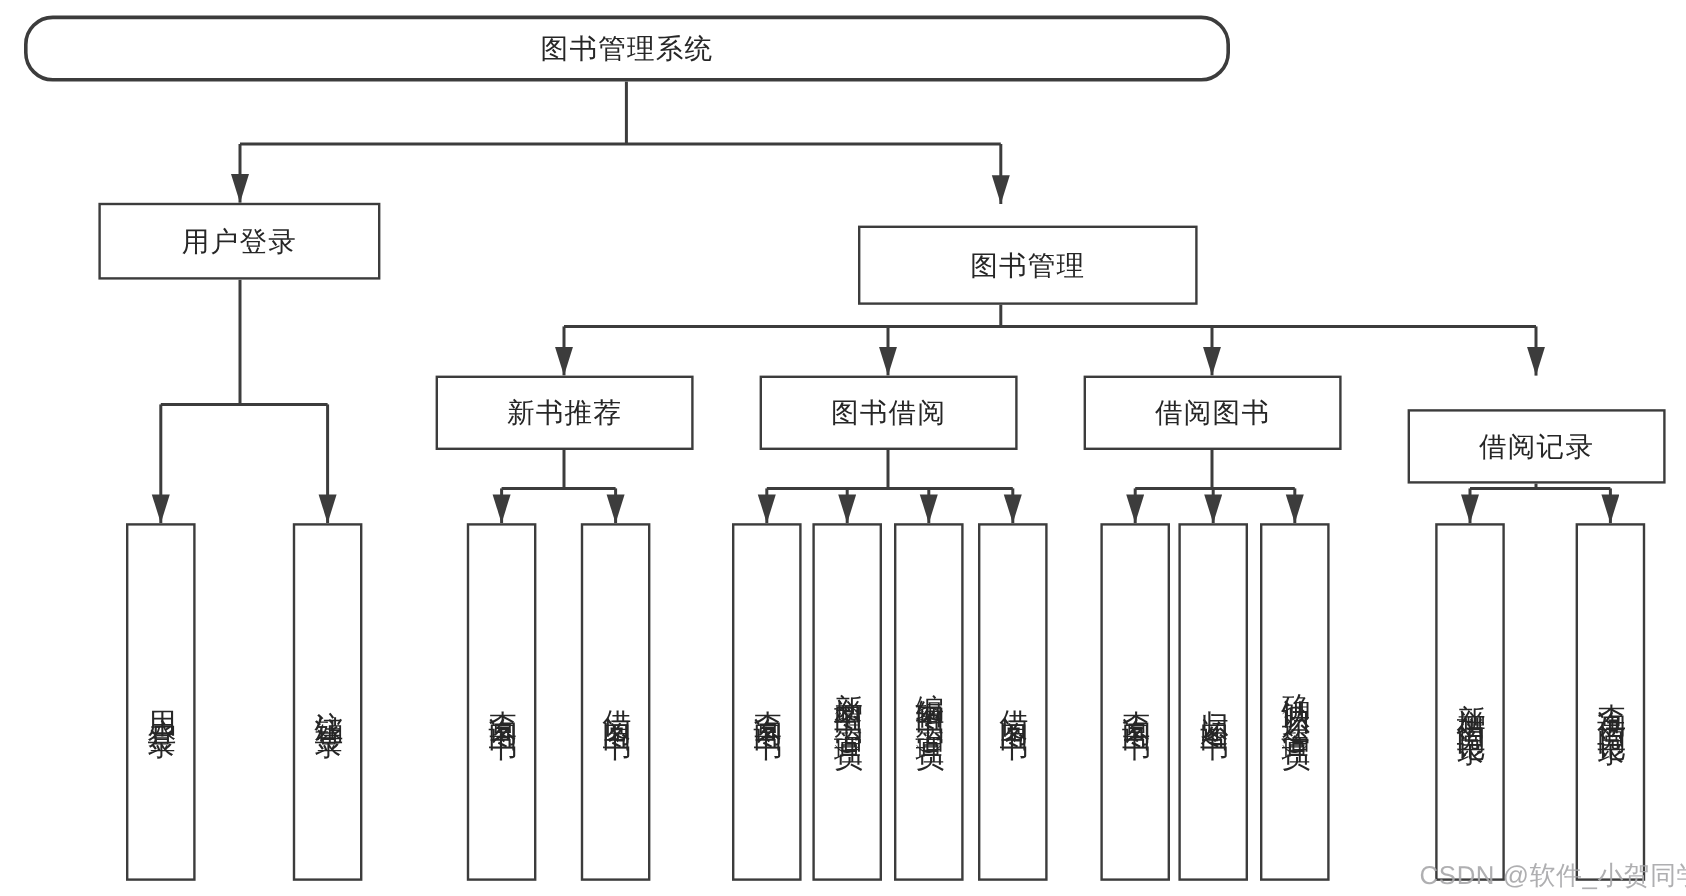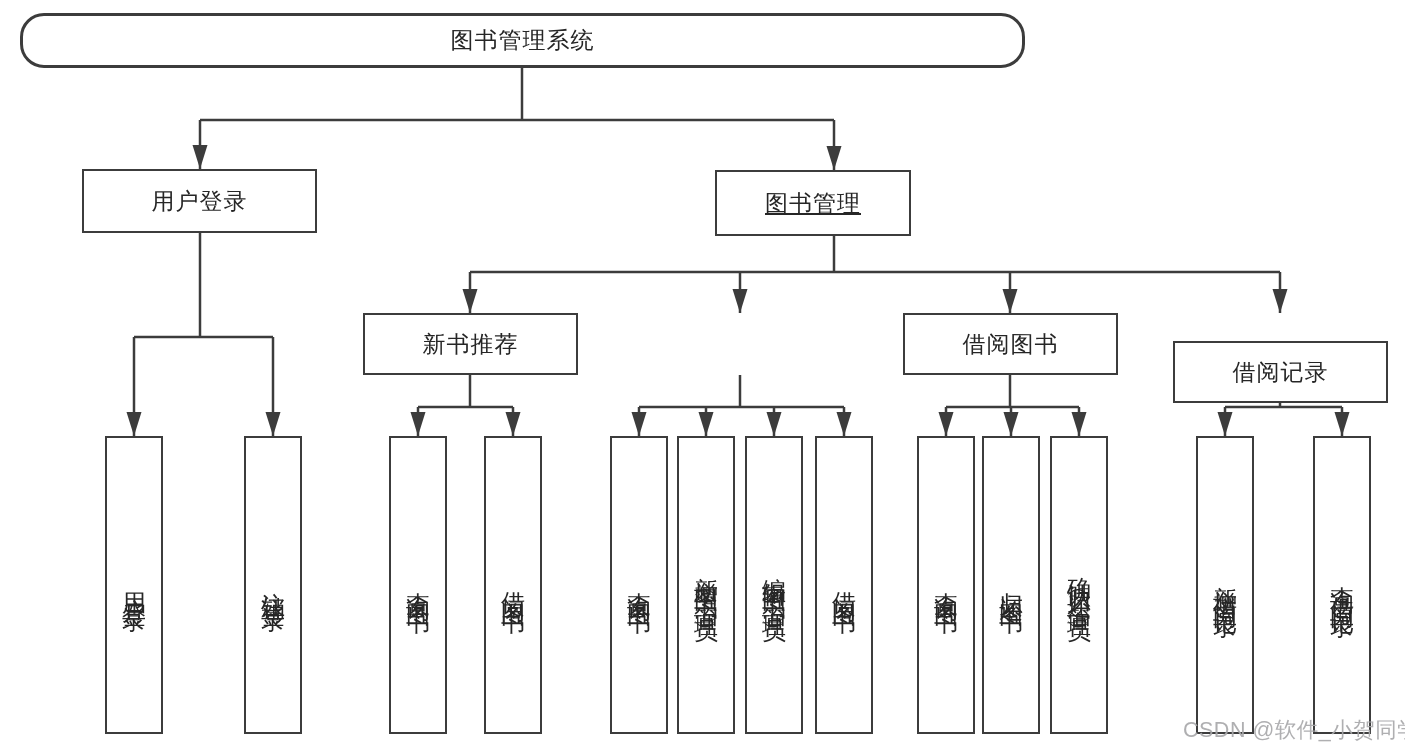--- a/index.html
+++ b/index.html
@@ -33,21 +33,21 @@
     text-orientation: mixed;
     font-size: 24px;
     line-height: 1;
     letter-spacing: 6px;
     white-space: nowrap;
   }
   
   .n-root   { left: 20px;   top: 13px;  width: 1005px; height: 55px; }
   
   .n-login  { left: 82px;   top: 169px; width: 235px;  height: 64px; }
-  .n-manage { left: 715px;  top: 170px; width: 196px;  height: 66px; text-decoration: underline; }
+  .n-manage { left: 715px;  top: 188px; width: 283px;  height: 66px; }
   
   .lvl3 { top: 313px; height: 62px; width: 215px; }
   .n-g0 { left: 363px; }
   .n-g1 { left: 633px; }
   .n-g2 { left: 903px; }
   .n-g3 { left: 1173px; margin-top: 28px; }
   
   .leaf { top: 436px; height: 298px; width: 58px; }
   .n-l0  { left: 105px; }
   .n-l1  { left: 244px; }
@@ -135,20 +135,23 @@
   <div class="node n-login">
     <span class="h-label">用户登录</span>
   </div>
   <div class="node n-manage">
     <span class="h-label">图书管理</span>
   </div>
 
   <div class="node lvl3 n-g0">
     <span class="h-label">新书推荐</span>
   </div>
+  <div class="node lvl3 n-g1">
+    <span class="h-label">图书借阅</span>
+  </div>
   <div class="node lvl3 n-g2">
     <span class="h-label">借阅图书</span>
   </div>
   <div class="node lvl3 n-g3">
     <span class="h-label">借阅记录</span>
   </div>
 
   <div class="node leaf n-l0">
     <span class="v-label">用户登录</span>
   </div>

